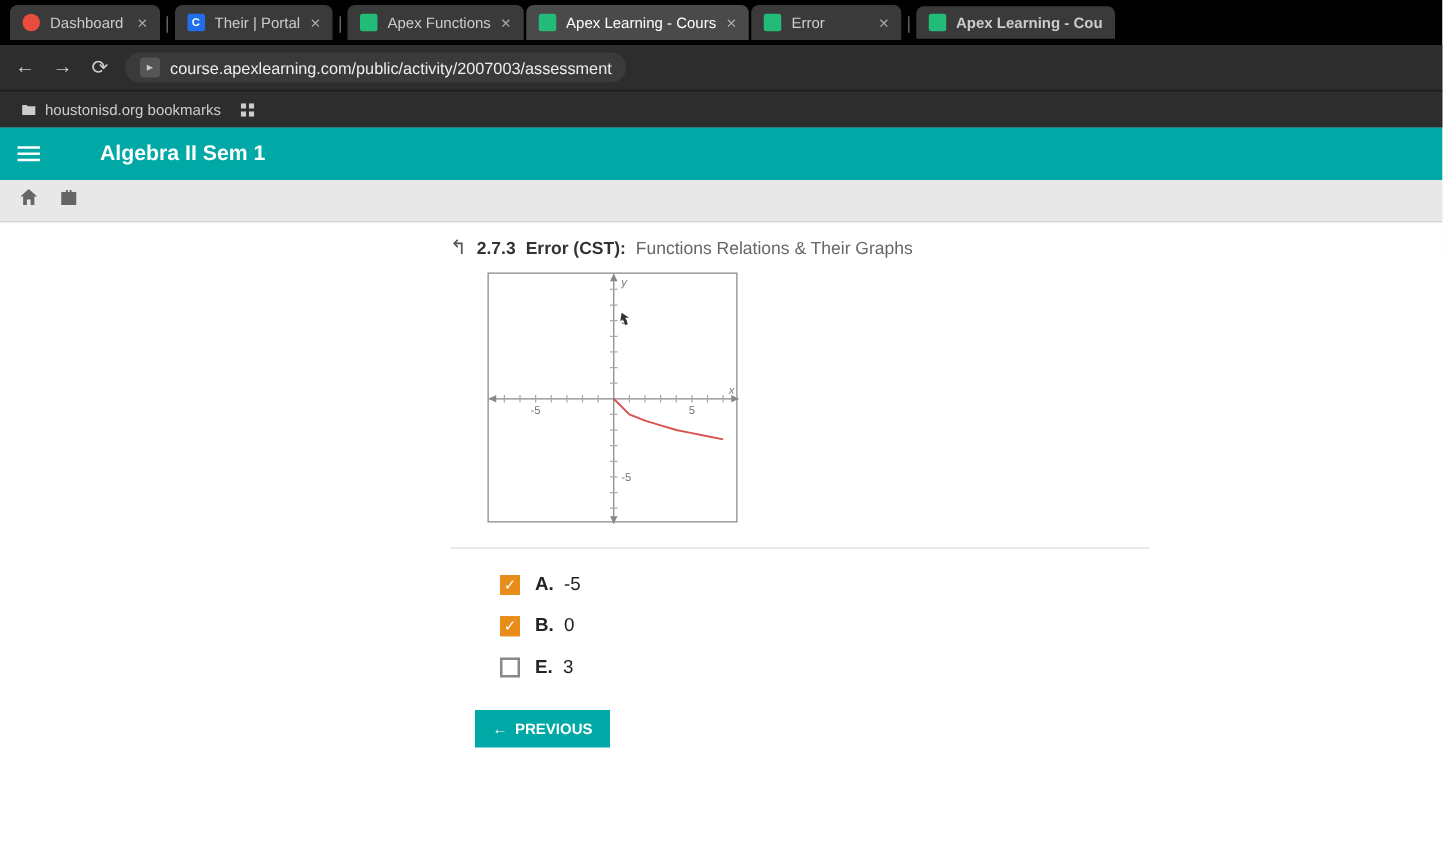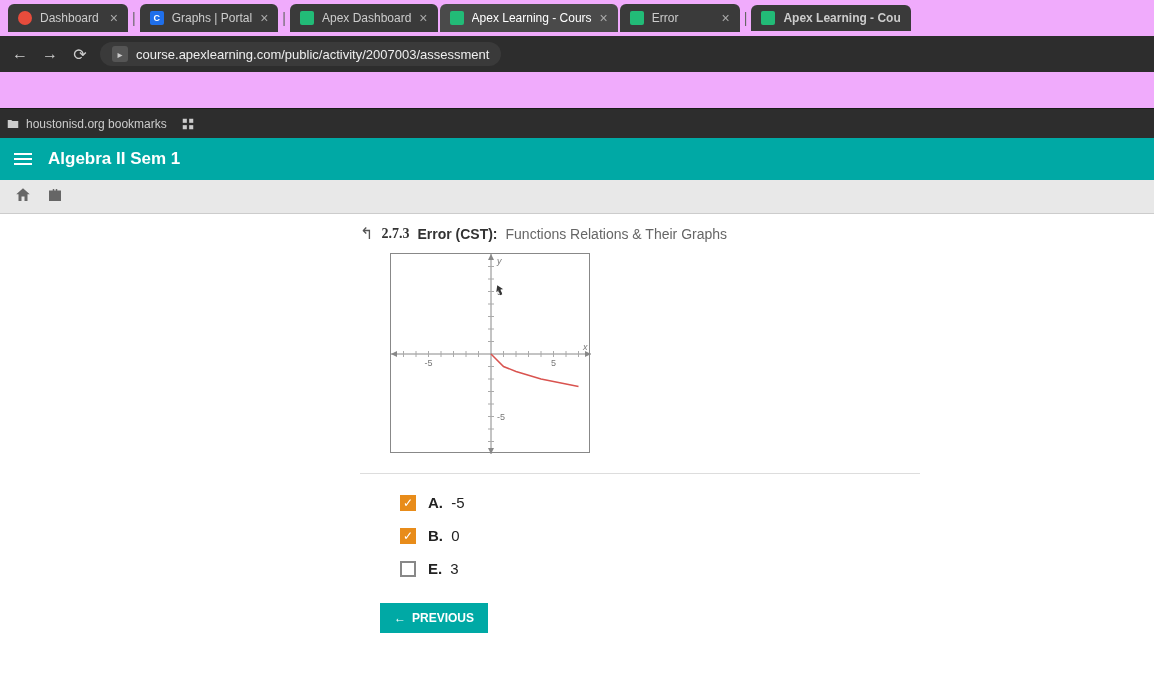--- a/index.html
+++ b/index.html
@@ -1,51 +1,51 @@
 <!DOCTYPE html>
 <html><head>
 <meta charset="utf-8">
 <style>
 * { margin: 0; padding: 0; box-sizing: border-box; font-family: Arial, Helvetica, sans-serif; }
 body { background: #f5f5f5; overflow-x: hidden; }
 
 
-.browser-chrome { background: #f0abfc; }
+.browser-chrome { background: #000000; }
 .tab-strip { display: flex; align-items: center; height: 36px; padding: 0 8px; gap: 2px; }
 .tab { display: flex; align-items: center; gap: 8px; padding: 6px 10px; background: #3a3a3a; color: #ccc; font-size: 12px; border-radius: 6px 6px 0 0; max-width: 180px; min-width: 120px; }
 .tab.active { background: #4a4a4a; color: #fff; justify-content: flex-end; }
 .tab .favicon { width: 14px; height: 14px; flex-shrink: 0; }
 .tab .title { white-space: nowrap; overflow: hidden; text-overflow: ellipsis; flex: 1; }
 .tab .close { color: #aaa; font-size: 14px; flex-shrink: 0; cursor: pointer; }
 .tab-sep { color: #666; font-size: 14px; padding: 0 2px; }
 
 .addr-bar { display: flex; align-items: center; height: 36px; padding: 0 10px; gap: 10px; background: #2d2d2d; }
 .nav-btn { color: #ccc; font-size: 16px; cursor: pointer; width: 20px; text-align: center; }
 .url-box { display: flex; align-items: center; gap: 8px; background: #3a3a3a; border-radius: 16px; padding: 4px 12px; flex: 0 0 auto; }
 .url-icon { width: 16px; height: 16px; background: #555; border-radius: 3px; display: flex; align-items: center; justify-content: center; color: #ccc; font-size: 10px; }
 .url-text { color: #eee; font-size: 13px; }
 
-.bookmarks-bar { display: flex; align-items: center; height: 30px; padding: 0 6px; gap: 14px; background: #2d2d2d; color: #ccc; font-size: 12px; border-top: 1px solid #1a1a1a; margin-top: 36px; }
+.bookmarks-bar { display: flex; align-items: center; height: 30px; padding: 0 16px; gap: 14px; background: #2d2d2d; color: #ccc; font-size: 12px; border-top: 1px solid #1a1a1a; }
 .bm-item { display: flex; align-items: center; gap: 6px; cursor: pointer; }
 .bm-icon { width: 14px; height: 14px; }
 
 
 .app-header { background: #00a9a5; color: #fff; display: flex; align-items: center; height: 42px; padding: 0 14px; gap: 16px; }
 .ham-icon { display: flex; flex-direction: column; gap: 3px; cursor: pointer; }
 .ham-icon span { display: block; width: 18px; height: 2px; background: #fff; }
-.app-title { font-size: 17px; font-weight: 600; }
+.app-title { font-size: 17px; font-weight: 600; margin-left: 32px; }
 
 .sub-header { background: #e8e8e8; display: flex; align-items: center; height: 34px; padding: 0 14px; gap: 14px; border-bottom: 1px solid #ccc; }
 .sub-icon { color: #666; font-size: 16px; cursor: pointer; }
 
 
 .content { background: #fff; padding: 10px 20px 40px 360px; min-height: 560px; }
 .breadcrumb { display: flex; align-items: center; gap: 8px; color: #555; font-size: 14px; margin-bottom: 10px; }
 .breadcrumb .up { font-size: 16px; }
-.breadcrumb .num { font-weight: 600; color: #333; font-family: Liberation Serif, serif; }
+.breadcrumb .num { font-weight: 600; color: #333; }
 .breadcrumb .label { font-weight: 600; color: #333; }
 .breadcrumb .desc { color: #666; text-align: center; }
 
 .graph-wrap { margin: 6px 0 20px 30px; }
 .graph-box { width: 200px; height: 200px; border: 1px solid #888; position: relative; background: #fff; }
 .divider { border: none; border-top: 1px solid #ddd; margin: 12px 0 20px 0; width: 560px; }
 
 .answers { margin-left: 40px; }
 .answer { display: flex; align-items: center; gap: 12px; margin-bottom: 16px; font-size: 15px; color: #222; }
 .chk { width: 16px; height: 16px; border: 2px solid #888; display: flex; align-items: center; justify-content: center; cursor: pointer; }
@@ -66,27 +66,27 @@
 <div class="browser-chrome">
   <div class="tab-strip">
     <div class="tab">
       <span class="favicon fav-canvas"></span>
       <span class="title">Dashboard</span>
       <span class="close">×</span>
     </div>
     <span class="tab-sep">|</span>
     <div class="tab">
       <span class="favicon fav-clever">C</span>
-      <span class="title">Graphs | Portal</span>
+      <span class="title">Their | Portal</span>
       <span class="close">×</span>
     </div>
     <span class="tab-sep">|</span>
     <div class="tab">
       <span class="favicon fav-apex"></span>
-      <span class="title">Apex Dashboard</span>
+      <span class="title">Apex Functions</span>
       <span class="close">×</span>
     </div>
     <div class="tab active">
       <span class="favicon fav-apex"></span>
       <span class="title">Apex Learning - Cours</span>
       <span class="close">×</span>
     </div>
     <div class="tab">
       <span class="favicon fav-err"></span>
       <span class="title">Error</span>

